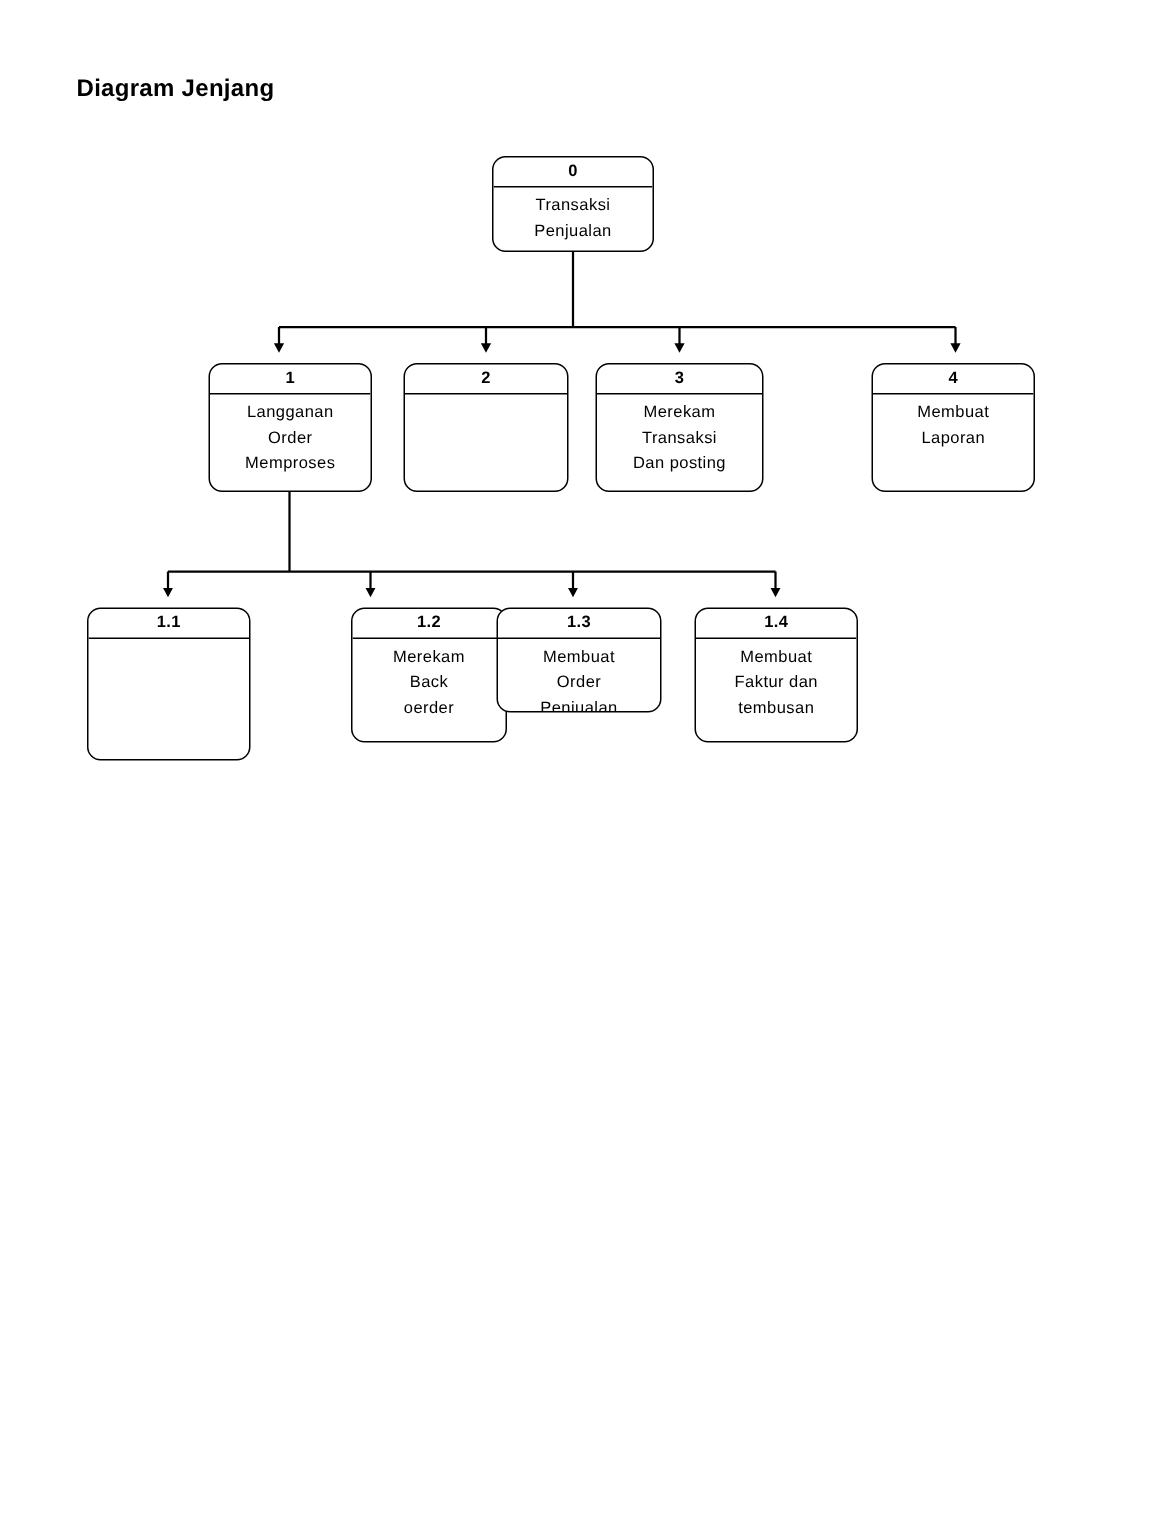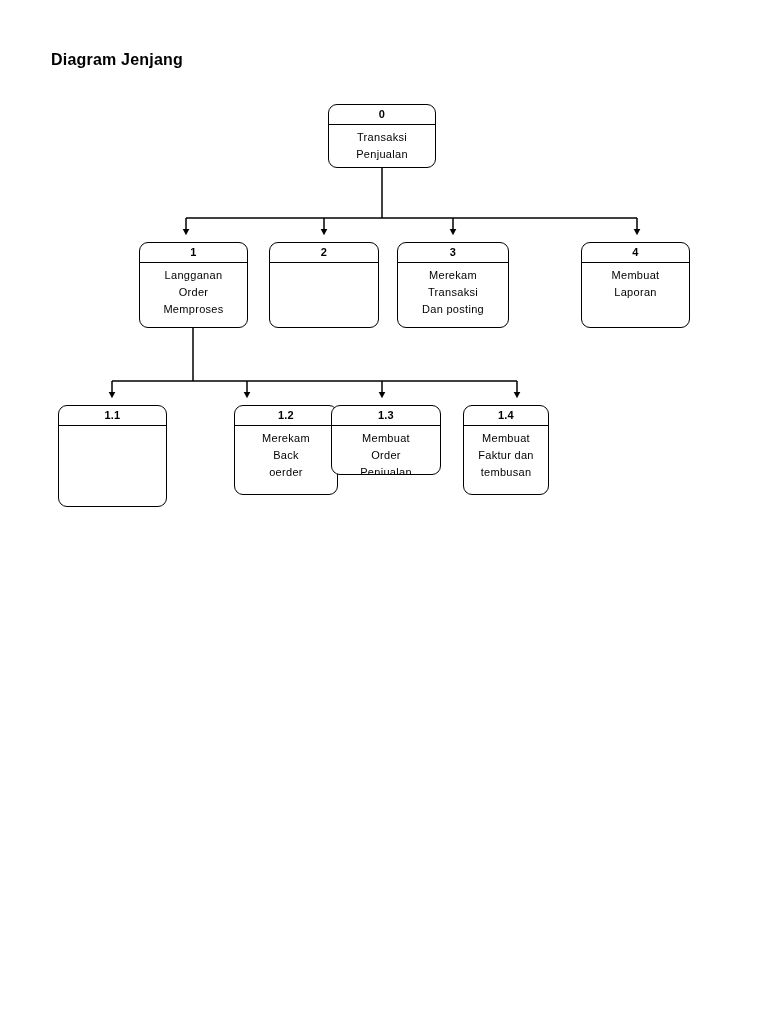--- a/index.html
+++ b/index.html
@@ -160,21 +160,21 @@
 
   <div class="node" style="left:331px; top:405px; width:110px; height:70px;">
     <div class="node-id">1.3</div>
     <div class="node-body">
       <div class="node-line">Membuat</div>
       <div class="node-line">Order</div>
       <div class="node-line">Penjualan</div>
     </div>
   </div>
 
-  <div class="node" style="left:463px; top:405px; width:86px; height:90px;">
+  <div class="node" style="left:463px; top:405px; width:109px; height:90px;">
     <div class="node-id">1.4</div>
     <div class="node-body">
       <div class="node-line">Membuat</div>
       <div class="node-line">Faktur dan</div>
       <div class="node-line">tembusan</div>
     </div>
   </div>
 
 </div>
 

